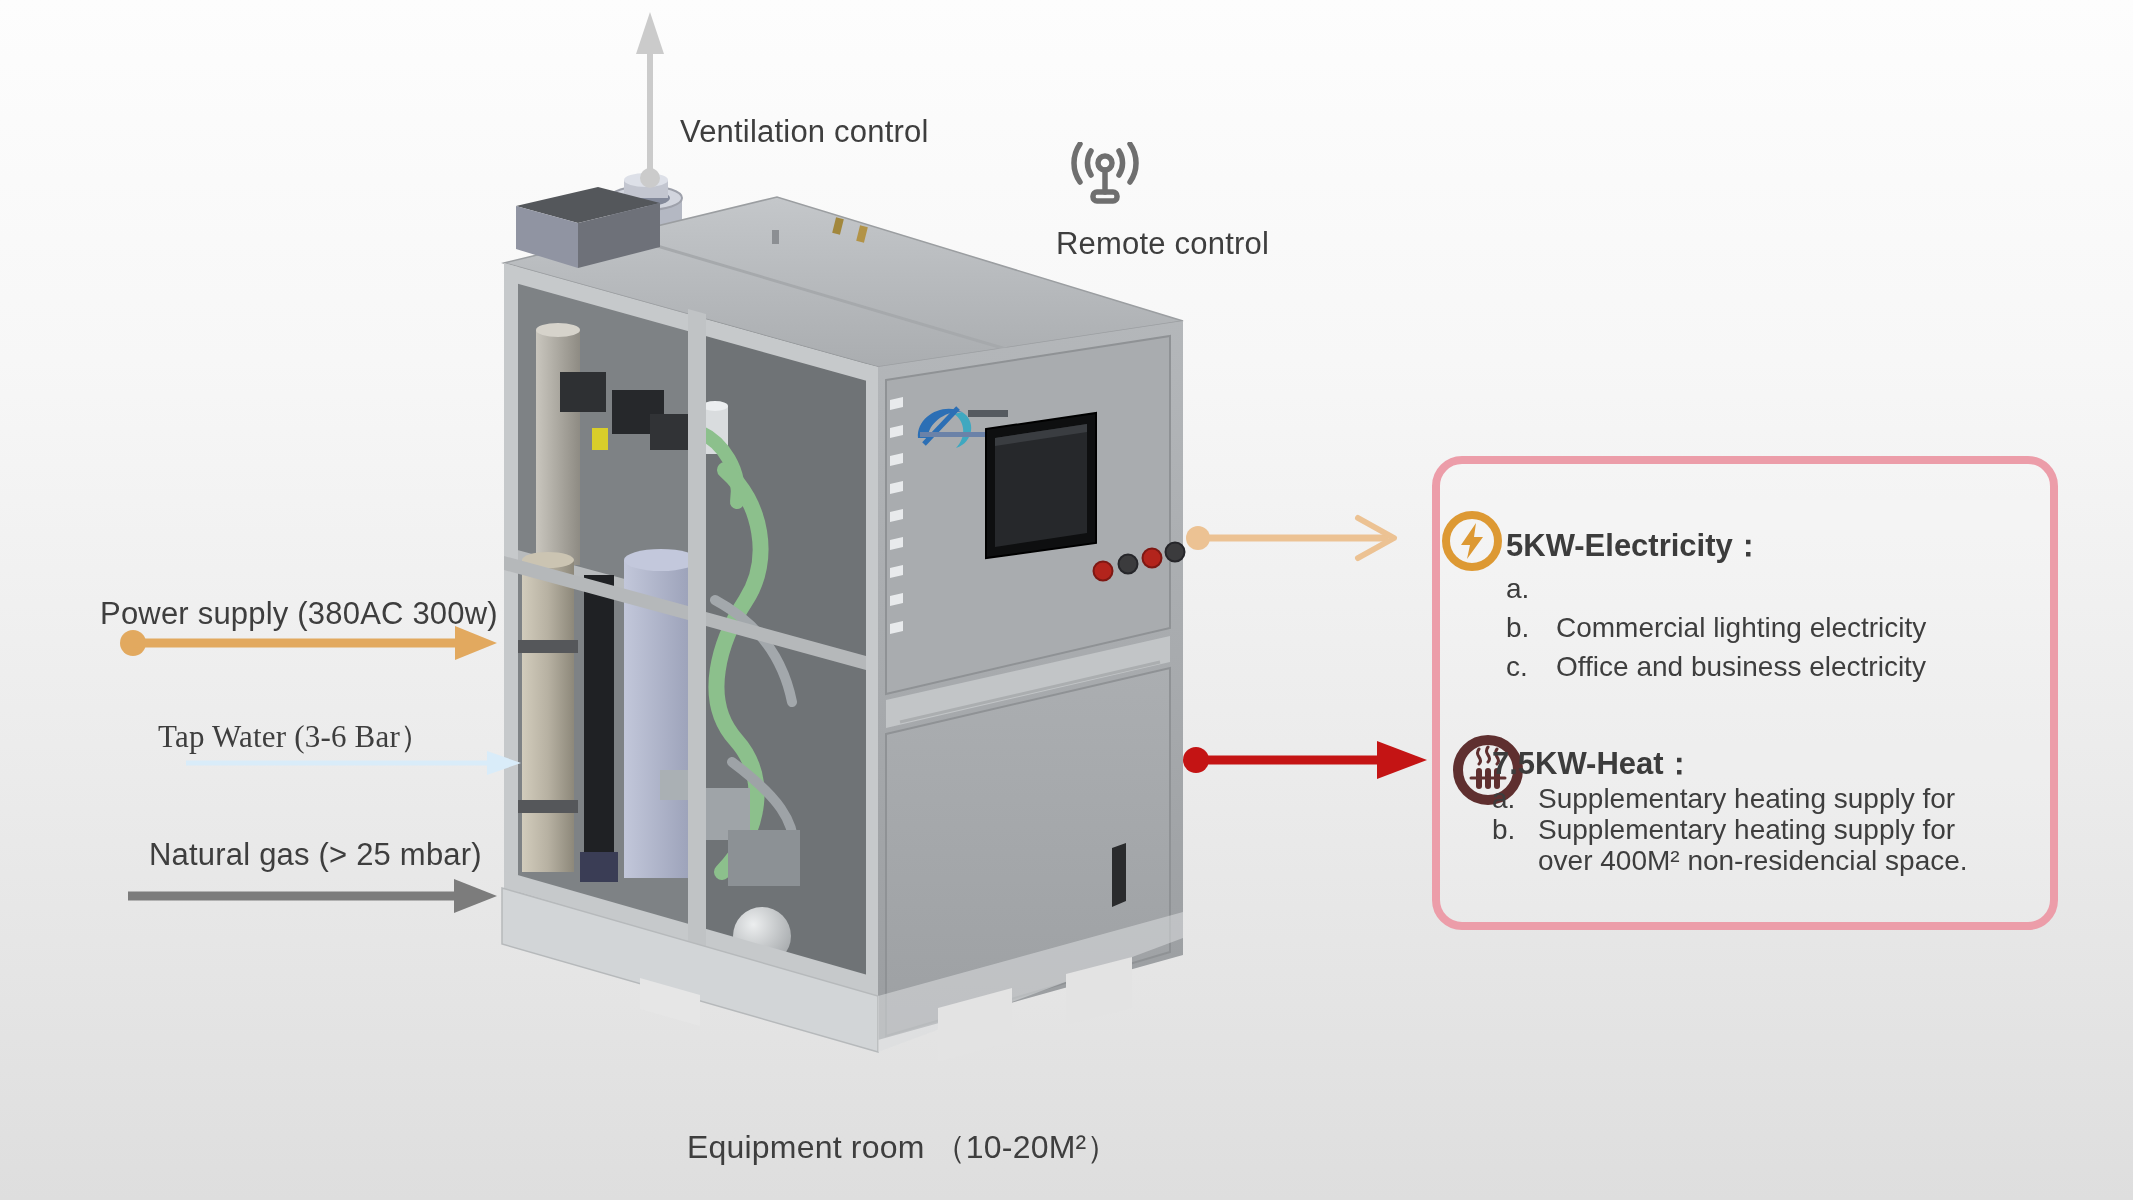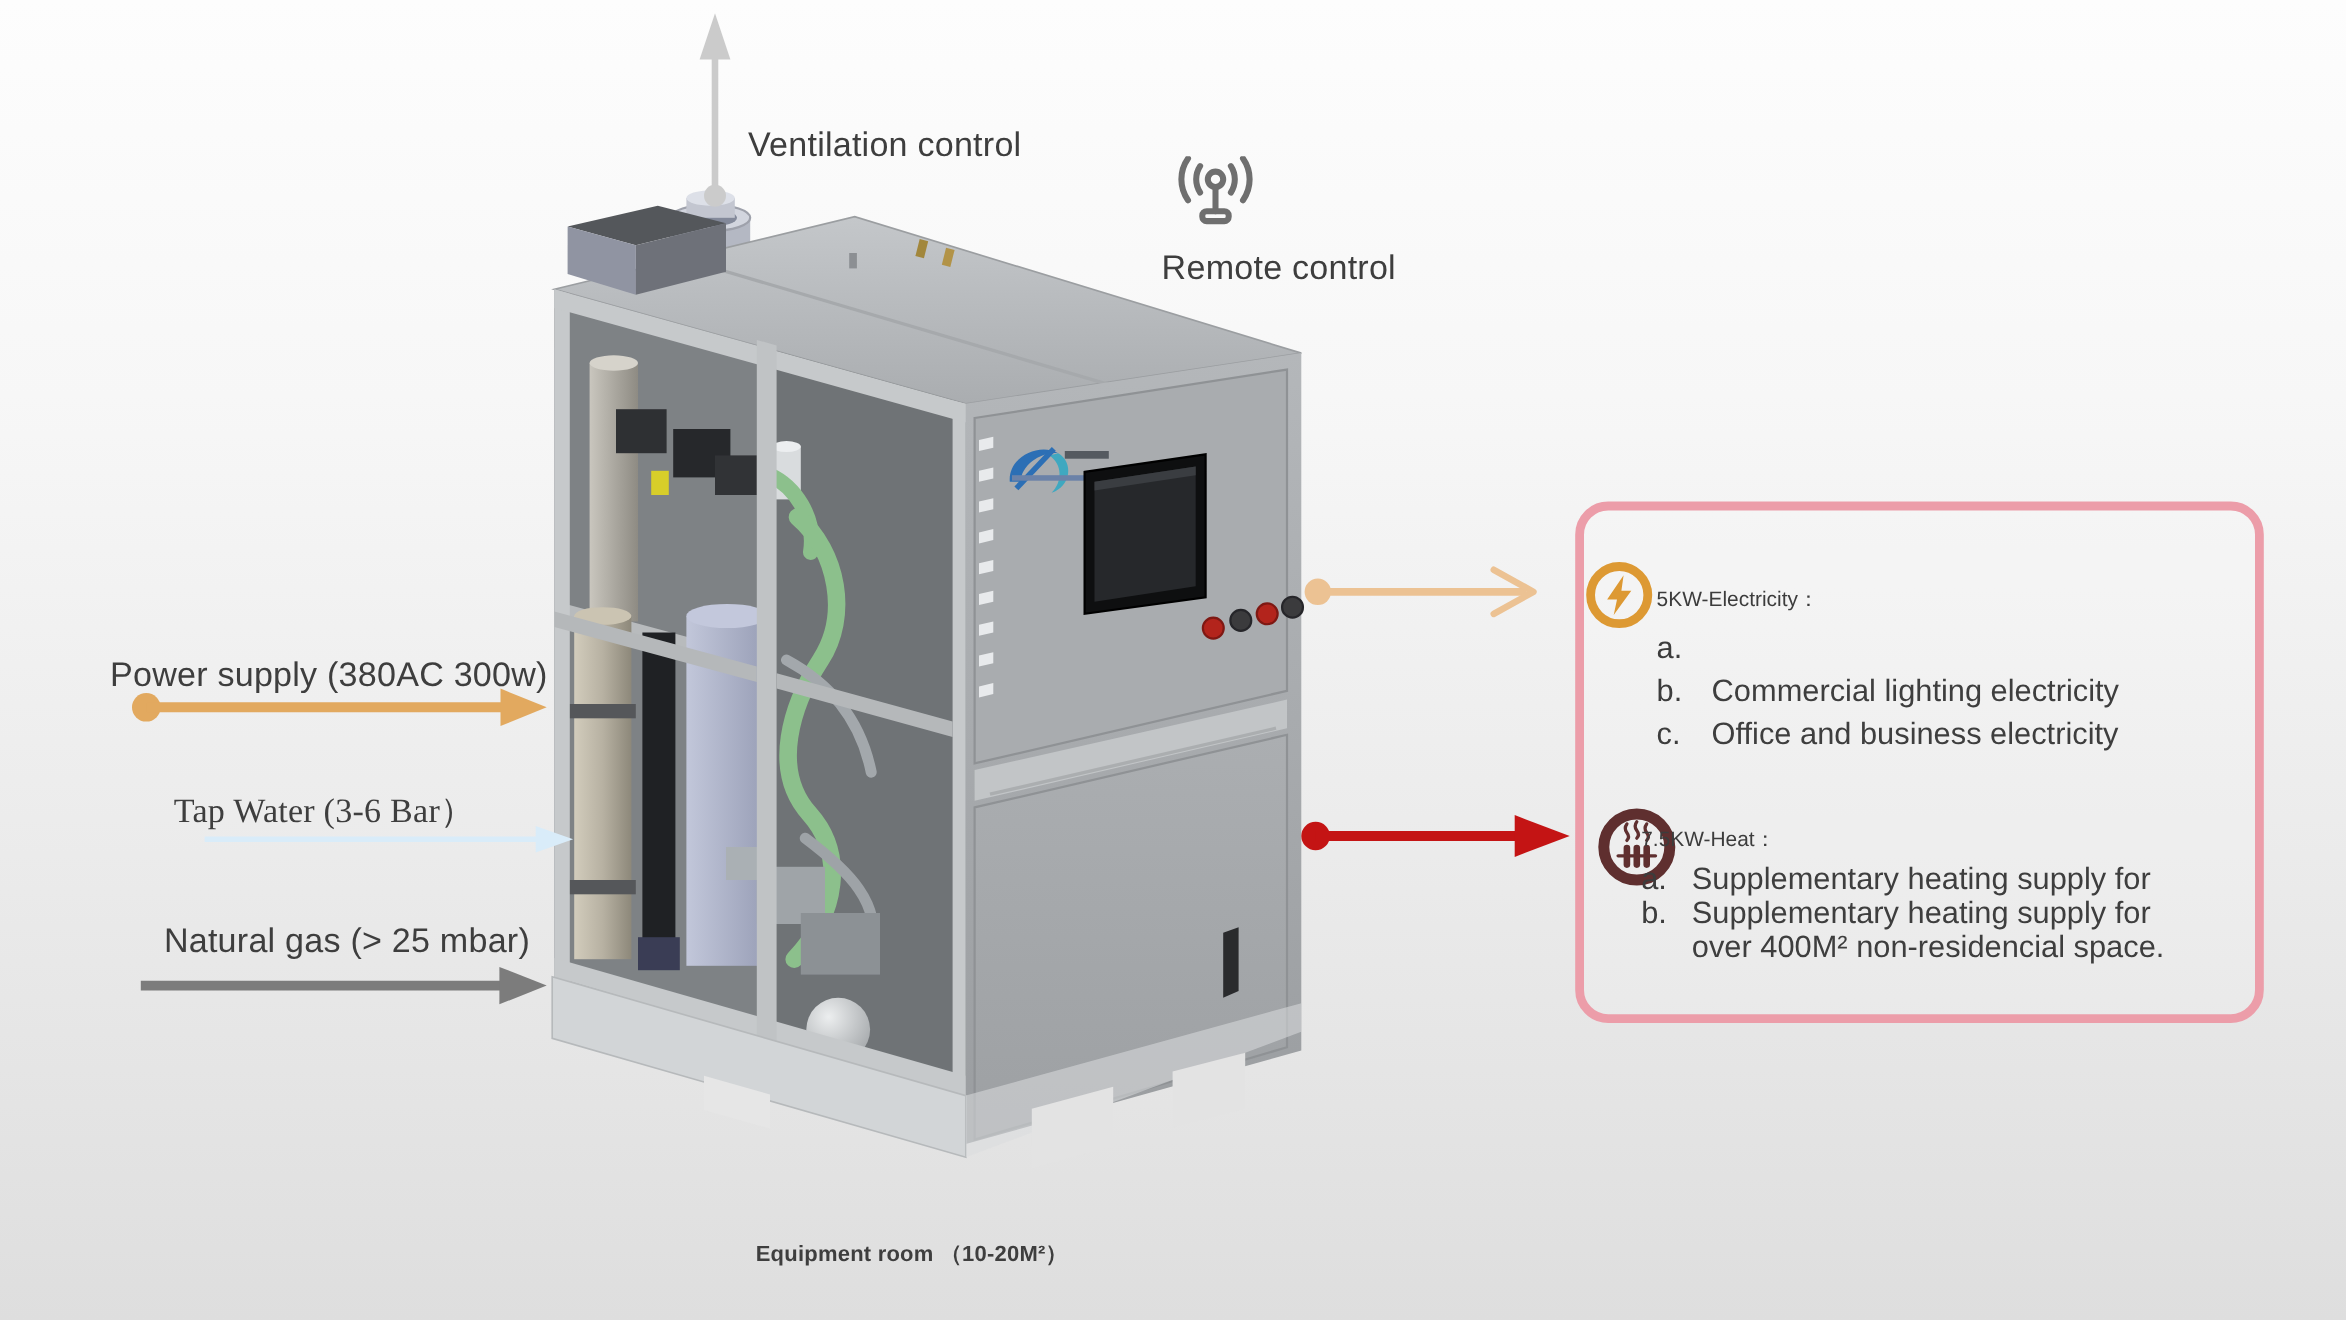--- a/index.html
+++ b/index.html
@@ -10,21 +10,21 @@
   }
   .lbl{position:absolute;white-space:nowrap;font-size:31px;color:#3e3e3e;letter-spacing:.2px;}
   #scene{position:absolute;left:0;top:0;z-index:1;}
   
   #outputs-box{
     position:absolute;left:1432px;top:456px;width:626px;height:474px;
     box-sizing:border-box;border:8px solid #ec9da9;border-radius:30px;z-index:2;
     background:rgba(255,255,255,0.15);
   }
   .out-block{position:absolute;z-index:3;}
-  .out-title{font-size:19px;font-weight:400;color:#3c3c3c;}
+  .out-title{font-size:31px;font-weight:700;color:#3c3c3c;}
   .out-items{margin-top:5px;}
   .out-item{display:flex;}
   .marker{flex:0 0 auto;color:#3c3c3c;}
   .elec .out-title{line-height:36px;}
   .elec .out-item,.elec .marker{font-size:28px;line-height:39px;}
   .elec .marker{width:50px;}
   .heat .out-title{line-height:34px;}
   .heat .out-item,.heat .marker{font-size:28px;line-height:31px;}
   .heat .marker{width:46px;}
   .out-lines{flex:1 1 auto;}
@@ -242,21 +242,21 @@
     </g>
   </svg>
   <div class="lbl" style="left:1056px;top:226px;">Remote control</div>
 
   <div class="lbl" style="left:100px;top:596px;">Power supply (380AC 300w)</div>
 
   <div class="lbl" style="left:158px;top:716px;font-family:Liberation Serif, serif;">Tap Water (3-6 Bar）</div>
 
   <div class="lbl" style="left:137px;top:837px;margin-left:12px;">Natural gas (&gt; 25 mbar)</div>
 
-  <div class="lbl" style="left:687px;top:1126px;font-size:20px;font-weight:bold;">Equipment room （10-20M²）</div>
+  <div class="lbl" style="left:687px;top:1126px;font-size:32px;">Equipment room （10-20M²）</div>
 
   <div id="outputs-box" style="border-color: rgb(236, 157, 169);"></div>
 
   <svg class="icon-abs" style="left:1437px;top:506px;" width="70" height="70" viewBox="0 0 70 70" color="#dd9933">
     <circle cx="35" cy="35" r="26" fill="none" stroke="currentColor" stroke-width="8"></circle>
     <path d="M39,17 L24,39 L33,39 L30,53 L46,31 L37,31 Z" fill="currentColor"></path>
   </svg>
 
   <div class="out-block elec" style="left:1506px;top:528px;width:524px;">
     <div class="out-title">5KW-Electricity：</div>

